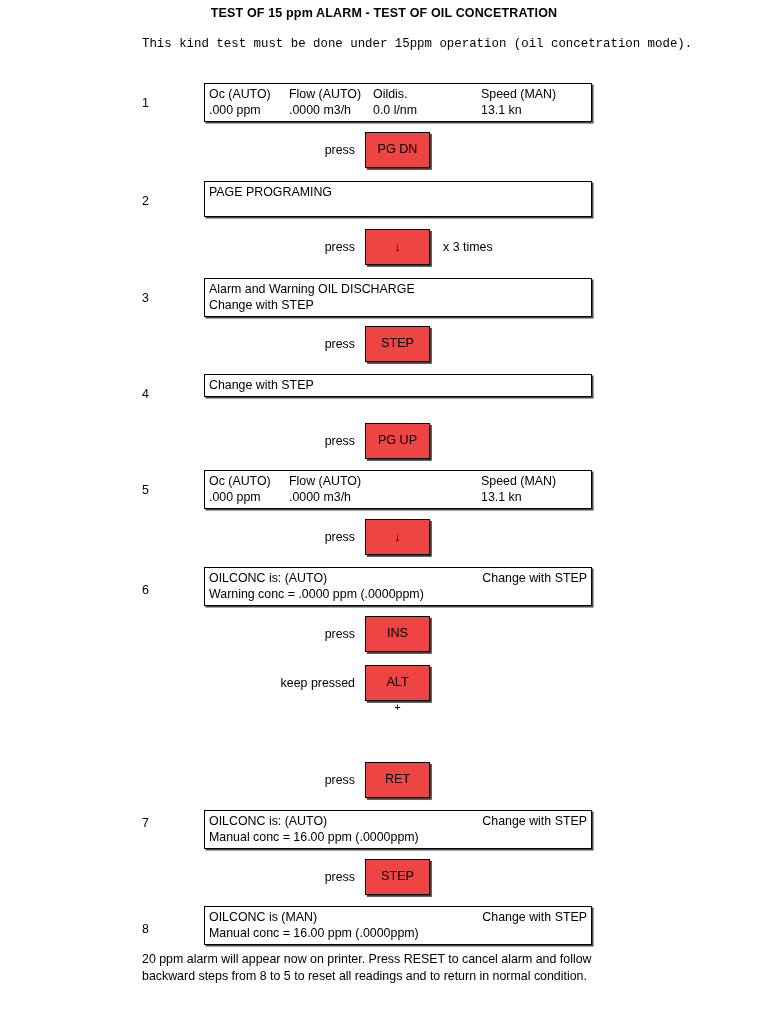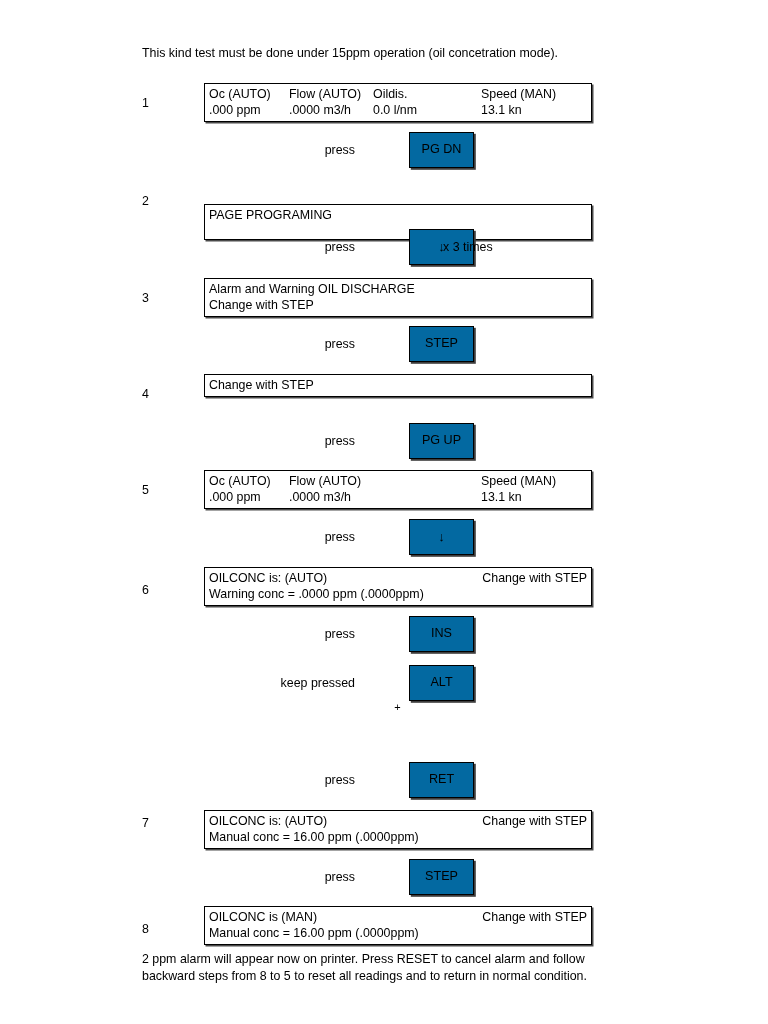--- a/index.html
+++ b/index.html
@@ -30,24 +30,25 @@
     top: 6px;
     width: 768px;
     text-align: center;
     font-size: 12.5px;
     font-weight: bold;
     letter-spacing: 0.15px;
   }
   .intro {
     position: absolute;
     left: 142px;
-    top: 45px;
+    top: 36px;
     width: 560px;
     font-size: 12.4px;
     line-height: 17px;
+    font-family: Liberation Mono, monospace;
   }
   .intro div { white-space: nowrap; }
 
   
   .step {
     position: absolute;
     left: 0;
     width: 768px;
   }
   .step-num {
@@ -98,26 +99,25 @@
     font-size: 12.4px;
     line-height: 36px;
   }
   .key-box {
     position: absolute;
     left: 365px;
     width: 65px;
     height: 36px;
     border: 1.4px solid #000;
     box-sizing: border-box;
-    background: #0369a1;
+    background: #ef4444;
     box-shadow: 1.8px 1.8px 0 0 #3d3d3d;
     text-align: center;
     line-height: 33px;
     font-size: 12.6px;
-    margin-left: 44px;
   }
   .key-box.arrow {
     font-size: 13px;
   }
   .after-label {
     position: absolute;
     left: 443px;
     font-size: 12.4px;
     line-height: 36px;
   }
@@ -139,20 +139,21 @@
     font-size: 12.4px;
     line-height: 17px;
   }
   .footer div { white-space: nowrap; }
 </style>
 </head>
 <body>
 
 <div class="page">
 
+  <div class="doc-title">TEST OF 15 ppm ALARM - TEST OF OIL CONCETRATION</div>
 
   <div class="intro">
     <div>This kind test must be done under 15ppm operation (oil concetration mode).</div>
   </div>
 
   <div class="step" style="top:83px;">
     <div class="step-num" style="top:13px;">1</div>
     <div class="display-box box-pad" style="top:0;">
       <div class="dline">
         <span class="col" style="left:0;">Oc (AUTO)</span>
@@ -169,21 +170,21 @@
     </div>
   </div>
 
   <div class="press-row" style="top:132px;">
     <span class="press-label">press</span>
     <div class="key-box">PG DN</div>
   </div>
 
   <div class="step" style="top:181px;">
     <div class="step-num" style="top:13px;">2</div>
-    <div class="display-box box-pad" style="top:0;height:36px;margin-top:23px;">
+    <div class="display-box box-pad" style="top:0;height:36px;">
       <div class="dline">
         <span class="col" style="left:0;">PAGE PROGRAMING</span>
       </div>
       <div class="dline"></div>
     </div>
   </div>
 
   <div class="press-row" style="top:229px;">
     <span class="press-label">press</span>
     <div class="key-box arrow">↓</div>
@@ -298,17 +299,17 @@
         <span class="col" style="left:0;">OILCONC is (MAN)</span>
         <span class="right">Change with STEP</span>
       </div>
       <div class="dline">
         <span class="col" style="left:0;">Manual conc = 16.00 ppm (.0000ppm)</span>
       </div>
     </div>
   </div>
 
   <div class="footer">
-    <div>2 ppm alarm will appear now on printer. Press RESET to cancel alarm and follow</div>
+    <div>20 ppm alarm will appear now on printer. Press RESET to cancel alarm and follow</div>
     <div>backward steps from 8 to 5 to reset all readings and to return in normal condition.</div>
   </div>
 
 </div>
 
 </body></html>

